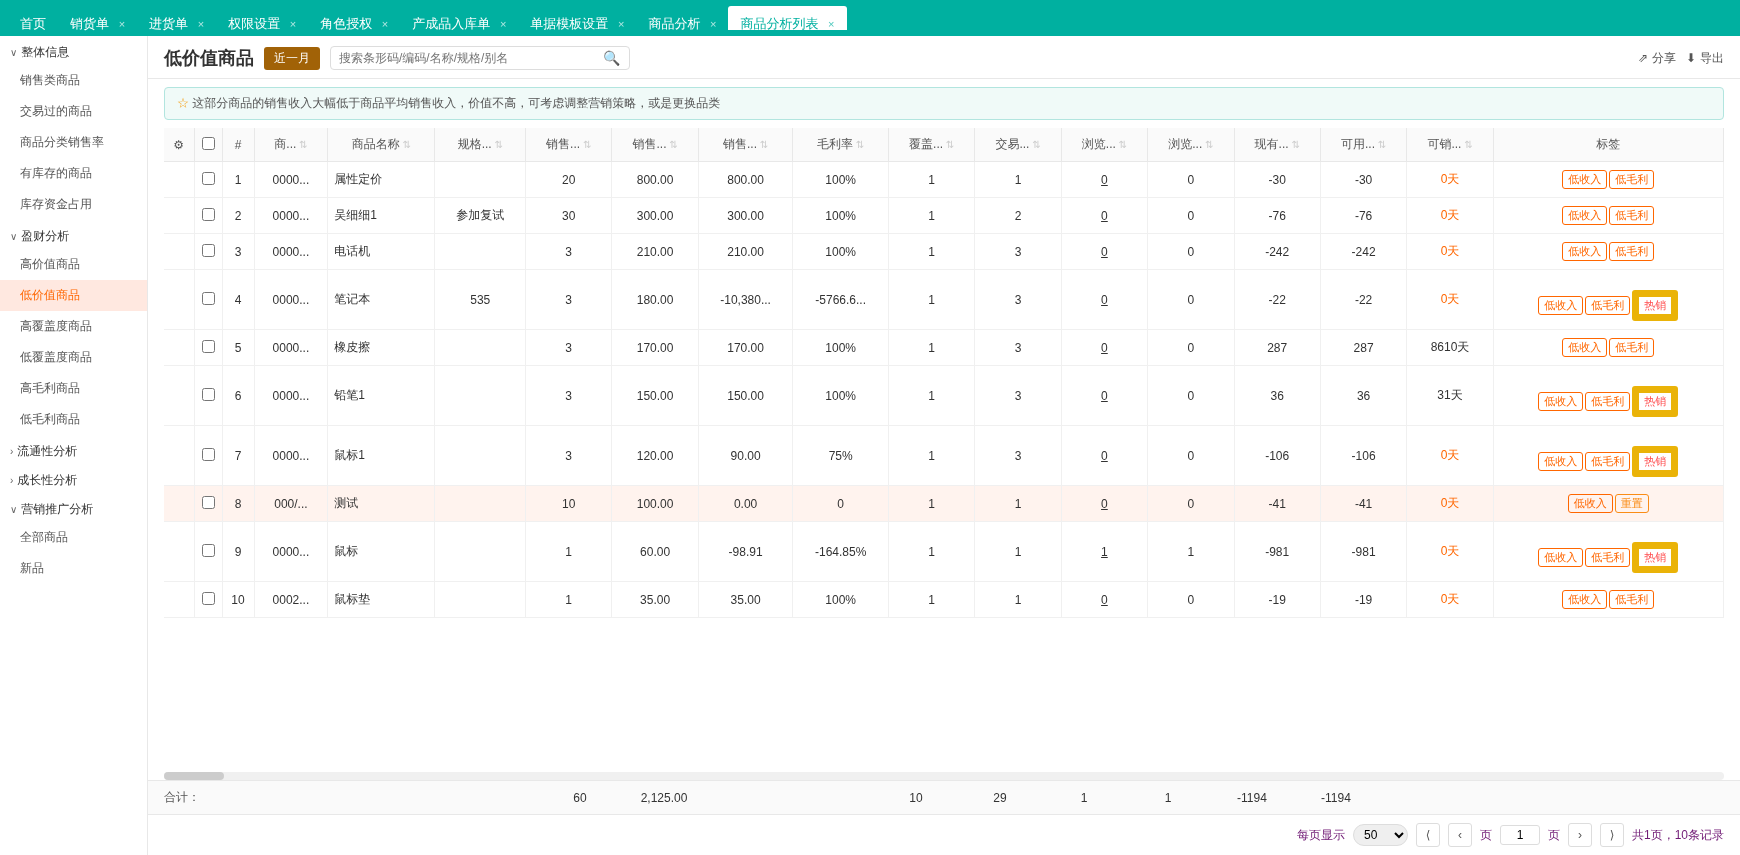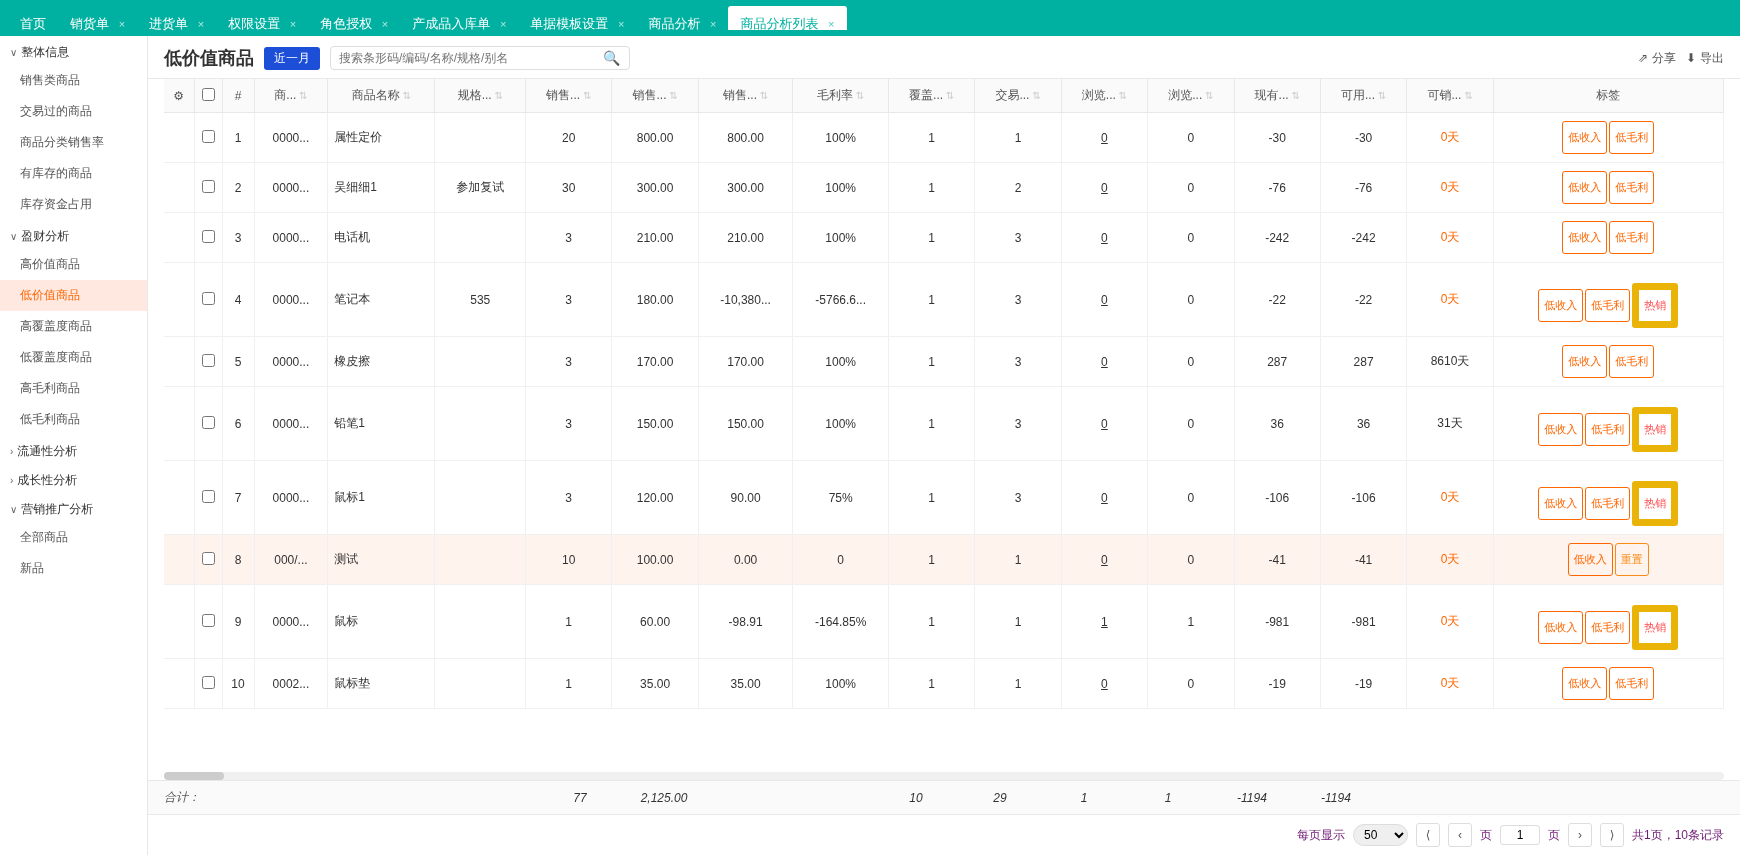--- a/index.html
+++ b/index.html
@@ -74,21 +74,21 @@
       gap: 10px;
       border-bottom: 1px solid #e8e8e8;
       flex-shrink: 0;
     }
     .page-title-text {
       font-size: 18px;
       font-weight: 600;
       color: #333;
     }
     .period-btn {
-      background: #1d4ed8;
+      background: #a16207;
       color: #fff;
       border: none;
       border-radius: 3px;
       padding: 3px 10px;
       cursor: pointer;
       font-size: 12px;
     }
     .search-box {
       display: flex;
       align-items: center;
@@ -164,41 +164,40 @@
       padding: 7px 6px;
       text-align: center;
       color: #333;
       border-bottom: 1px solid #f0f0f0;
       border-right: 1px solid #f0f0f0;
       white-space: nowrap;
     }
     tbody tr.highlight { background: #fff3ee; }
     .tag {
       display: inline-block;
-      padding: 8px 5px;
+      padding: 1px 5px;
       border-radius: 3px;
       font-size: 11px;
       margin: 1px;
     }
     .tag-orange { color: #ff6600; border: 1px solid #ff6600; }
     .tag-red { color: #ff4d4f; border: 7px solid #eab308; margin-top: 13px; }
     .tag-yellow { color: #fa8c16; border: 1px solid #fa8c16; }
     .zero-days { color: #ff6600; }
     .underline { text-decoration: underline; cursor: pointer; color: #333; }
 
     
     .table-footer {
       border-top: 1px solid #e8e8e8;
       padding: 8px 16px;
       display: flex;
       align-items: center;
       gap: 4px;
       flex-shrink: 0;
       background: #fafafa;
-      font-style: italic;
     }
     .footer-label { color: #555; font-weight: 500; }
     .footer-cell { min-width: 80px; text-align: center; color: #333; }
 
     
     .pagination {
       border-top: 1px solid #e8e8e8;
       padding: 8px 16px;
       display: flex;
       align-items: center;
@@ -320,20 +319,21 @@
           <span>⇗</span>
           <span>分享</span>
         </div>
         <div class="action-btn">
           <span>⬇</span>
           <span>导出</span>
         </div>
       </div>
     </div>
 
+    <div class="info-banner">这部分商品的销售收入大幅低于商品平均销售收入，价值不高，可考虑调整营销策略，或是更换品类</div>
 
     <div class="table-area">
       <table>
         <thead>
           <tr>
             <th class="gear-col">⚙</th>
             <th class="checkbox-col"><input type="checkbox" style=""></th>
             <th class="num-col">#</th>
             <th class="sortable">商...</th>
             <th class="sortable">商品名称</th>
@@ -560,21 +560,21 @@
     <div class="scrollbar-area">
       <div class="scrollbar-thumb"></div>
     </div>
 
     <div class="table-footer">
       <span class="footer-label">合计：</span>
       <span class="footer-cell"></span>
       <span class="footer-cell"></span>
       <span class="footer-cell"></span>
       <span class="footer-cell"></span>
-      <span class="footer-cell">77</span>
+      <span class="footer-cell">60</span>
       <span class="footer-cell">2,125.00</span>
       <span class="footer-cell"></span>
       <span class="footer-cell"></span>
       <span class="footer-cell">10</span>
       <span class="footer-cell">29</span>
       <span class="footer-cell">1</span>
       <span class="footer-cell">1</span>
       <span class="footer-cell">-1194</span>
       <span class="footer-cell">-1194</span>
     </div>

